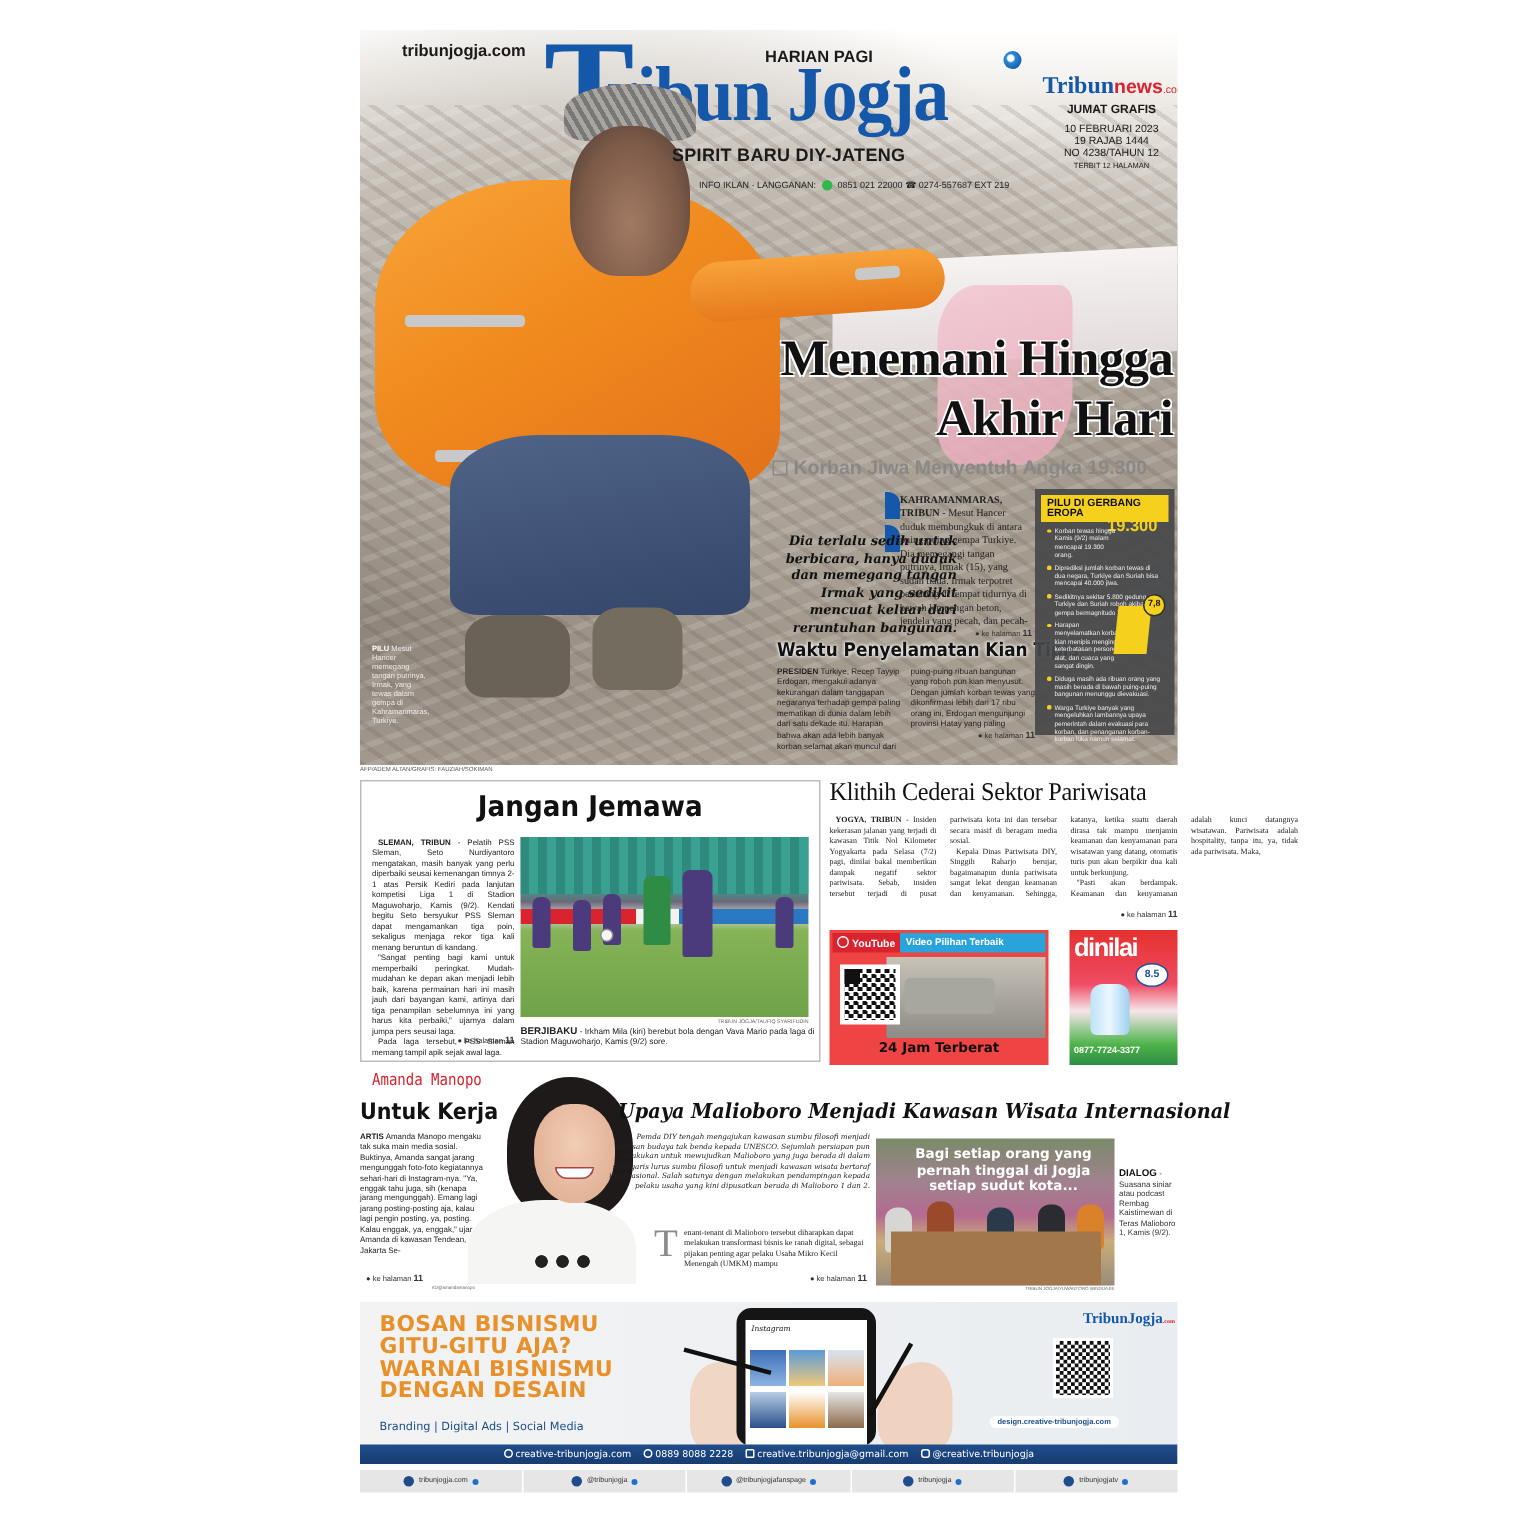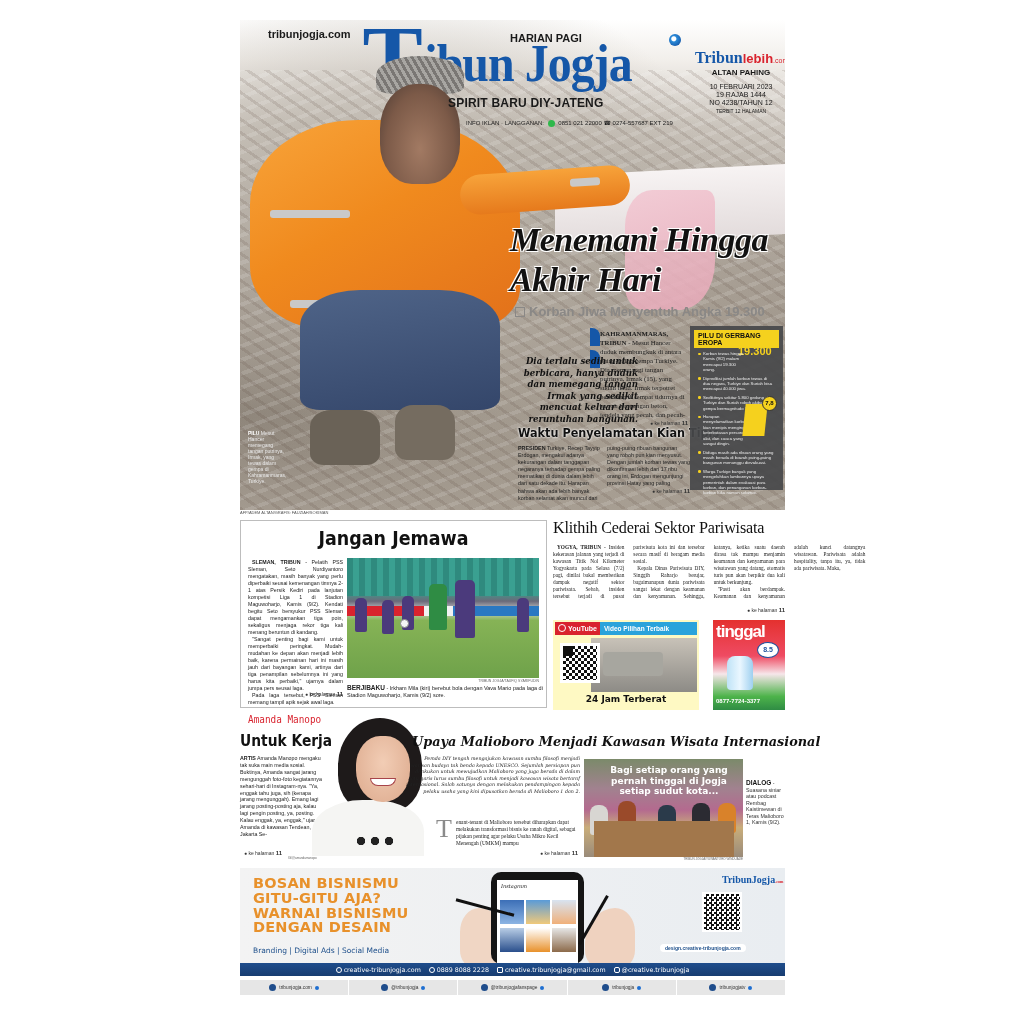--- a/index.html
+++ b/index.html
@@ -47,21 +47,21 @@
   .man .jacket { position: absolute; left: 0; top: 60px; width: 270px; height: 210px; border-radius: 40% 45% 20% 30%; background: linear-gradient(150deg,#f8a43a 0%, #f08a1e 45%, #e2701a 100%); }
   .man .arm { position: absolute; left: 210px; top: 110px; width: 170px; height: 40px; border-radius: 20px; background: linear-gradient(180deg,#f7a33a,#e67a1c); transform: rotate(-4deg); }
   .man .stripe { position: absolute; background: #c9c9c9; height: 8px; border-radius: 3px; }
   .man .jeans { position: absolute; left: 50px; top: 230px; width: 200px; height: 120px; border-radius: 30% 30% 10% 10%; background: linear-gradient(170deg,#4f6488,#34466a); }
   .man .boot1 { position: absolute; left: 60px; top: 350px; width: 70px; height: 55px; border-radius: 30% 30% 20% 20%; background: #6a6257; }
   .man .boot2 { position: absolute; left: 145px; top: 345px; width: 60px; height: 55px; border-radius: 30% 30% 20% 20%; background: #756c60; }
 
   .caption-small { position: absolute; left: 8px; top: 410px; width: 40px; font-family: "Liberation Sans", sans-serif; font-size: 5px; line-height: 6px; color: #eaeaea; }
   .caption-small b { color: #fff; }
 
-  .headline { position: absolute; left: 270px; top: 200px; width: 272px; text-align: left; font-family: "Liberation Serif", serif; font-weight: bold; font-size: 34px; line-height: 40px; color: #111; text-shadow: 1px 1px 0 #fff, -1px -1px 0 #fff, 1px -1px 0 #fff, -1px 1px 0 #fff; letter-spacing: -0.5px; font-style: italic; }
+  .headline { position: absolute; left: 270px; top: 200px; width: 272px; text-align: right; font-family: "Liberation Serif", serif; font-weight: bold; font-size: 34px; line-height: 40px; color: #111; text-shadow: 1px 1px 0 #fff, -1px -1px 0 #fff, 1px -1px 0 #fff, -1px 1px 0 #fff; letter-spacing: -0.5px; }
   .subhead { position: absolute; left: 275px; top: 284px; font-family: "Liberation Sans", sans-serif; font-weight: bold; font-size: 13px; color: #8a8886; white-space: nowrap; }
   .subhead .box { display: inline-block; width: 10px; height: 10px; border: 1.5px solid #8a8886; margin-right: 4px; vertical-align: -1px; }
 
   .quote { position: absolute; left: 270px; top: 306px; width: 180px; }
   .quote .qmark { position: absolute; left: 80px; top: 2px; width: 24px; height: 20px; }
   .quote .qmark span { display: inline-block; width: 10px; height: 18px; background: #1557a8; margin-right: 3px; border-radius: 0 8px 0 0; }
   .quote p { position: absolute; left: 0; top: 30px; width: 128px; font-family: "DejaVu Serif", serif; font-style: italic; font-weight: bold; font-size: 8.6px; line-height: 11.6px; text-align: right; color: #111; }
 
   .lead { position: absolute; left: 360px; top: 309px; width: 88px; font-family: "Liberation Serif", serif; font-size: 6.8px; line-height: 9px; color: #222; }
   .lead b { font-weight: bold; }
@@ -105,21 +105,21 @@
   .jj .cap b { font-weight: bold; font-size: 6.5px; }
 
   
   .kl { position: absolute; left: 313px; top: 518px; width: 232px; }
   .kl h2 { font-family: "Liberation Serif", serif; font-weight: normal; font-size: 17px; color: #111; white-space: nowrap; letter-spacing: -0.2px; transform: scaleX(0.95); transform-origin: left; }
   .kl .cols { margin-top: 6px; column-count: 3; column-gap: 9px; height: 60px; font-family: "Liberation Serif", serif; font-size: 5.3px; line-height: 7px; color: #222; text-align: justify; }
   .kl .cols p { text-indent: 4px; }
   .kl .cols b { font-weight: bold; }
   .kl .more { margin-top: 3px; }
 
-  .yt { position: absolute; left: 313px; top: 620px; width: 146px; height: 90px; background: #fef9c3; }
+  .yt { position: absolute; left: 313px; top: 620px; width: 146px; height: 90px; background: #ef4444; }
   .yt .bar { position: absolute; left: 2px; top: 2px; width: 142px; height: 13px; display: flex; }
   .yt .bar .ylogo { background: #d9232e; color: #fff; font-family: "Liberation Sans", sans-serif; font-weight: bold; font-size: 7px; padding: 2px 3px; white-space: nowrap; }
   .yt .bar .ylogo .play { display: inline-block; width: 8px; height: 8px; border: 1px solid #fff; border-radius: 50%; margin-right: 2px; vertical-align: -1px; }
   .yt .bar .vlabel { flex: 1; background: #2aa3db; color: #fff; font-family: "Liberation Sans", sans-serif; font-weight: bold; font-size: 6.5px; padding: 3px 4px; white-space: nowrap; }
   .yt .thumb { position: absolute; left: 38px; top: 18px; width: 106px; height: 54px; background: linear-gradient(180deg,#c8c2b8,#8d8b86); }
   .yt .tank { position: absolute; left: 50px; top: 32px; width: 60px; height: 24px; background: #a7a69f; border-radius: 4px; }
   .yt .qr { position: absolute; left: 7px; top: 23px; width: 40px; height: 40px; background: #fff; padding: 3px; }
   .yt .qr .q { width: 100%; height: 100%; background:
       linear-gradient(90deg,#111 0 30%,transparent 30%) 0 0/100% 30% no-repeat,
       repeating-conic-gradient(#111 0 25%, #fff 0 50%) 0 0/6px 6px; }
@@ -223,23 +223,23 @@
     <div class="info-line">
       <span>INFO IKLAN · LANGGANAN:</span>
       <span class="wa"></span>
       <span>0851 021 22000</span>
       <span> ☎ </span>
       <span>0274-557687 EXT 219</span>
     </div>
 
     <div class="edition">
       <div class="tn-logo">
-        <span>Tribun</span><span class="news">lebih</span><span class="com">.com</span>
+        <span>Tribun</span><span class="news">news</span><span class="com">.com</span>
       </div>
-      <div class="jumat">ALTAN PAHING</div>
+      <div class="jumat">JUMAT GRAFIS</div>
       <div class="dates">
         <div>10 FEBRUARI 2023</div>
         <div>19 RAJAB 1444</div>
         <div>NO 4238/TAHUN 12</div>
       </div>
       <div class="terbit">TERBIT 12 HALAMAN</div>
     </div>
 
     <h1 class="headline">Menemani Hingga Akhir Hari</h1>
     <div class="subhead"><span class="box"></span><span>Korban Jiwa Menyentuh Angka 19.300</span></div>
@@ -324,21 +324,21 @@
     </div>
     <div class="thumb"></div>
     <div class="tank"></div>
     <div class="qr">
         <div class="q"></div>
       </div>
     <div class="yt-title">24 Jam Terberat</div>
   </section>
 
   <section class="cheers">
-    <span class="word">tinggal</span>
+    <span class="word">dinilai</span>
     <span class="badge">8.5</span>
     <div class="bottle"></div>
     <span class="phone">0877-7724-3377</span>
   </section>
 
   <div class="am-name">Amanda Manopo</div>
   <div class="amanda">
     <div class="hair"></div>
     <div class="body"></div>
     <div class="dots"></div>

